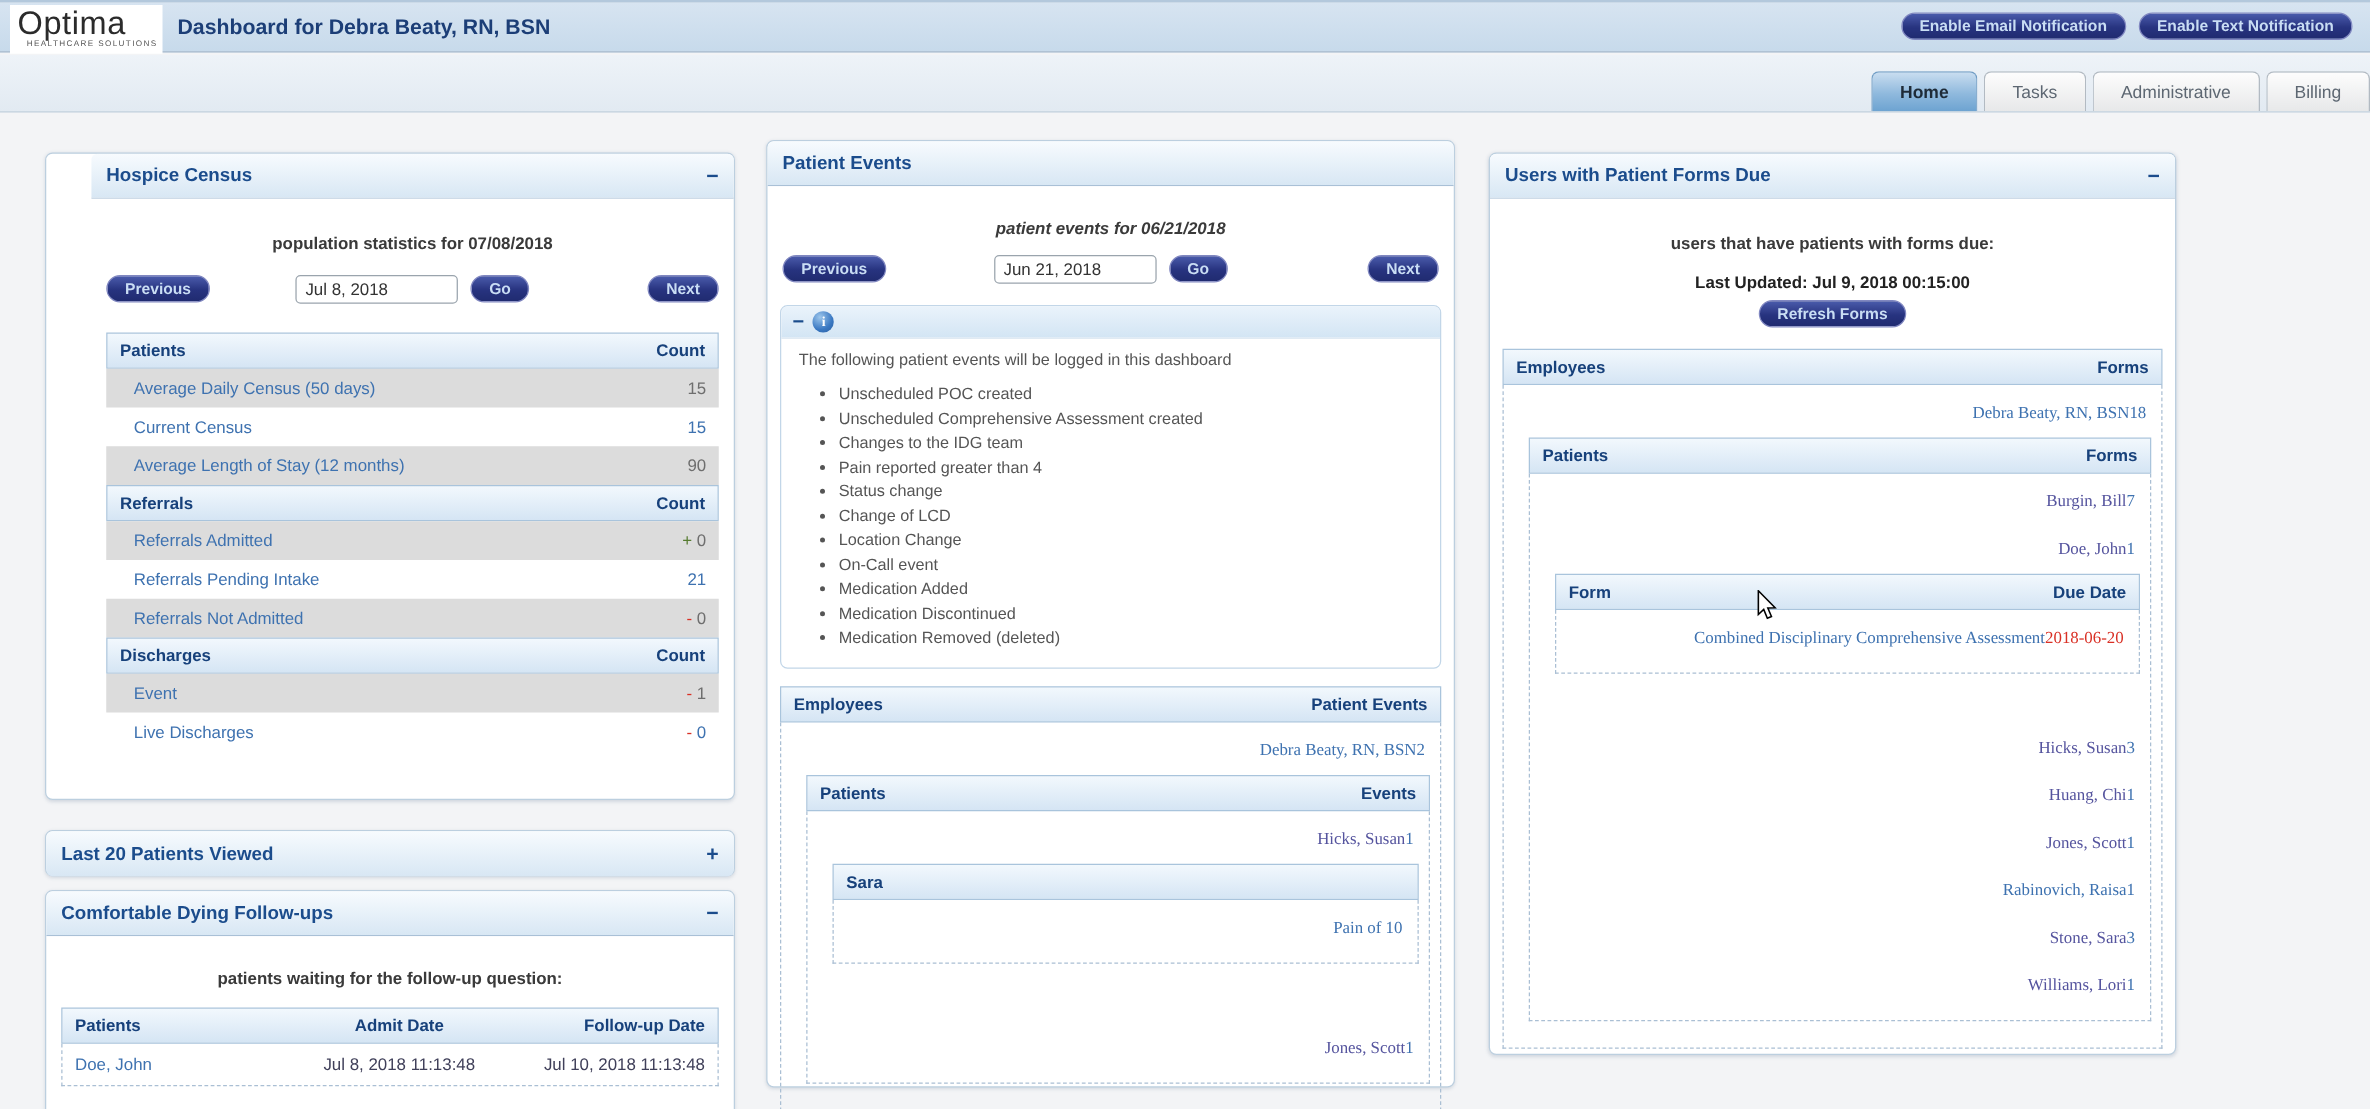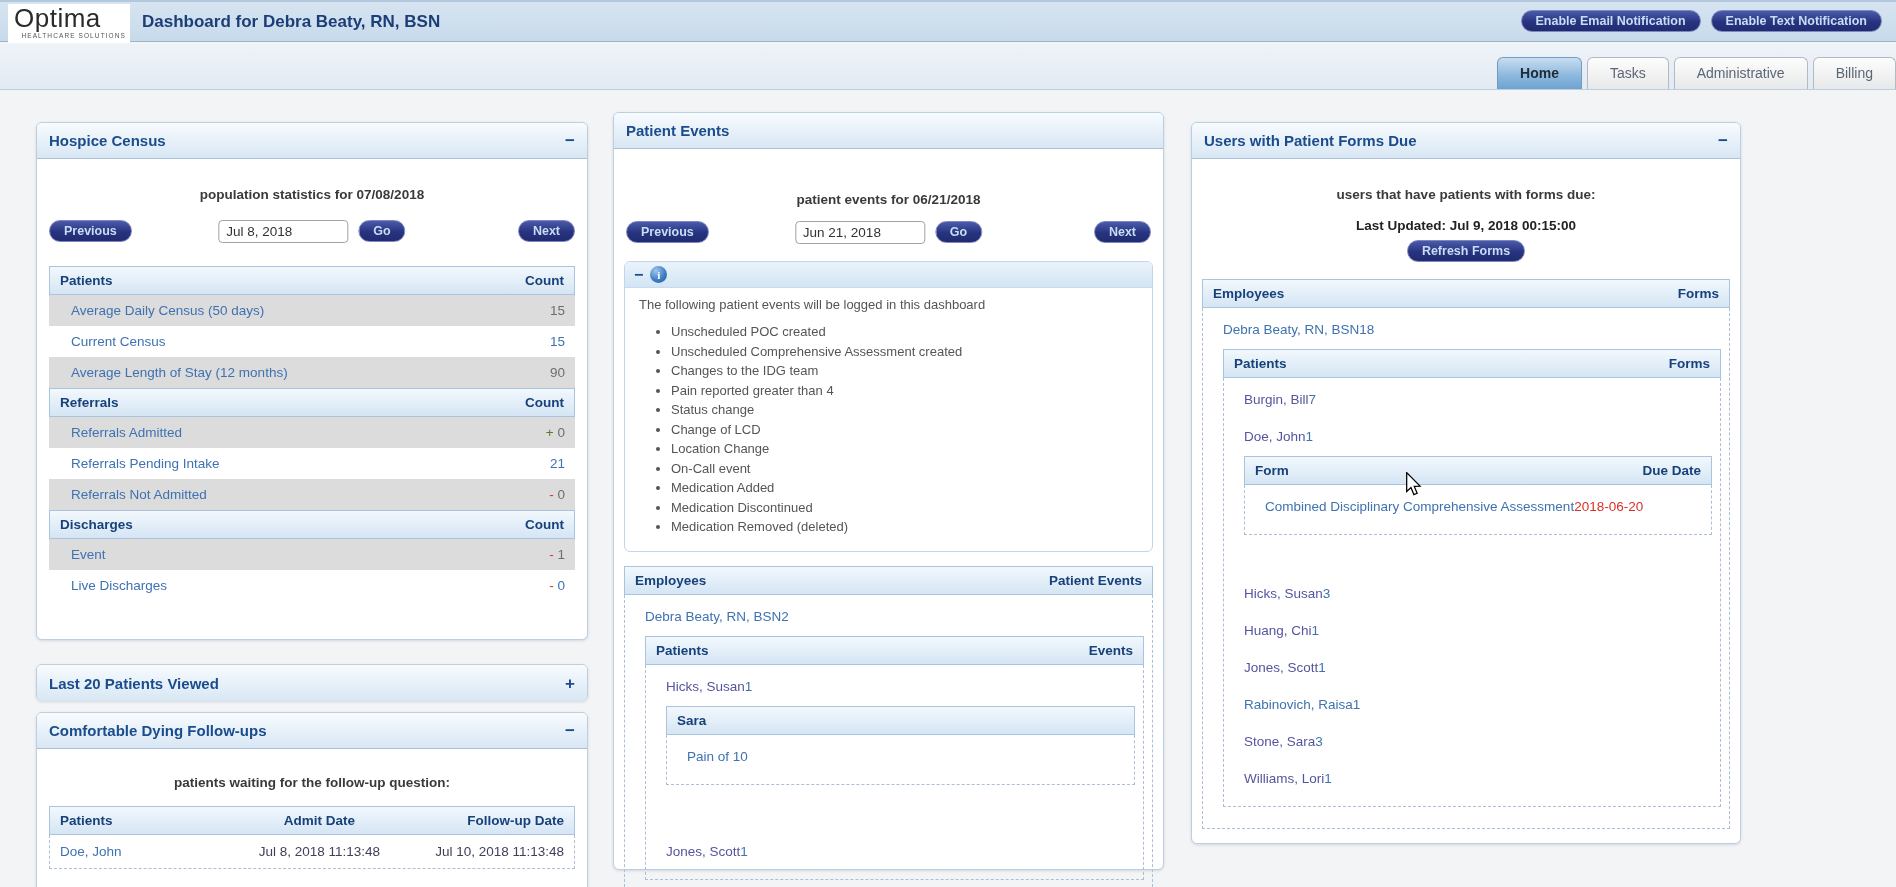--- a/index.html
+++ b/index.html
@@ -89,21 +89,21 @@
   .info-body li { line-height:1.5; }
 
   
   .nest { font-size:13.5px; }
   .nest-root { margin:14px 10px 0; }
   .nest-head { display:flex; justify-content:space-between; padding:6px 10px;
     background:linear-gradient(#f2f8fd,#d5e5f4); border:1px solid #a9c4dc;
     font-weight:bold; color:#17417b; }
   .nest-body { border-left:1px dashed #aabfd4; border-right:1px dashed #aabfd4;
     border-bottom:1px dashed #aabfd4; padding:3px 0 9px; }
-  .nest-row { display:flex; justify-content:flex-start; padding:11px 12px 11px 20px; }
+  .nest-row { display:flex; justify-content:flex-end; padding:11px 12px 11px 20px;font-family:Liberation Serif, serif; }
   .nest-child { margin:1px 8px 12px 20px; }
 
   .centered-block { text-align:center; }
 
   
   .mouse-cursor { position:absolute; left:1404px; top:472px; z-index:99; pointer-events:none; }
 </style>
 </head>
 <body>
 
@@ -119,21 +119,21 @@
   </div>
 </div>
 
 <div class="tab-bar">
     <div class="tab active">Home</div>
     <div class="tab">Tasks</div>
     <div class="tab">Administrative</div>
     <div class="tab">Billing</div>
   </div>
 
-<div class="panel" style="left:36px; top:122px; width:552px; height:518px;">
+<div class="panel" style="left:36px; top:122px; width:552px; height:518px;padding-left:36px;">
   <div class="panel-head">
     <span>Hospice Census</span>
     <span class="collapse-btn">−</span>
   </div>
   <div class="subtitle" style="margin-top:28px;">population statistics for 07/08/2018</div>
   <div class="ctrl-row" style="margin-top:18px;">
     <button class="pill prev">Previous</button>
     <div class="center-group">
       <input class="date-input" value="Jul 8, 2018" style="">
       <button class="pill">Go</button>
@@ -213,21 +213,21 @@
         <span class="cd-c3">Jul 10, 2018 11:13:48</span>
       </div>
     </div>
 </div>
 
 <div class="panel" style="left:613px; top:112px; width:551px; height:758px;">
   <div class="panel-head">
     <span>Patient Events</span>
     <span></span>
   </div>
-  <div class="subtitle" style="margin-top:43px;">patient events for 06/21/2018</div>
+  <div class="subtitle" style="margin-top:26px;font-style:italic;">patient events for 06/21/2018</div>
   <div class="ctrl-row">
     <button class="pill prev">Previous</button>
     <div class="center-group">
       <input class="date-input" value="Jun 21, 2018" style="">
       <button class="pill">Go</button>
     </div>
     <button class="pill next">Next</button>
   </div>
   <div class="info-box">
     <div class="info-head">

